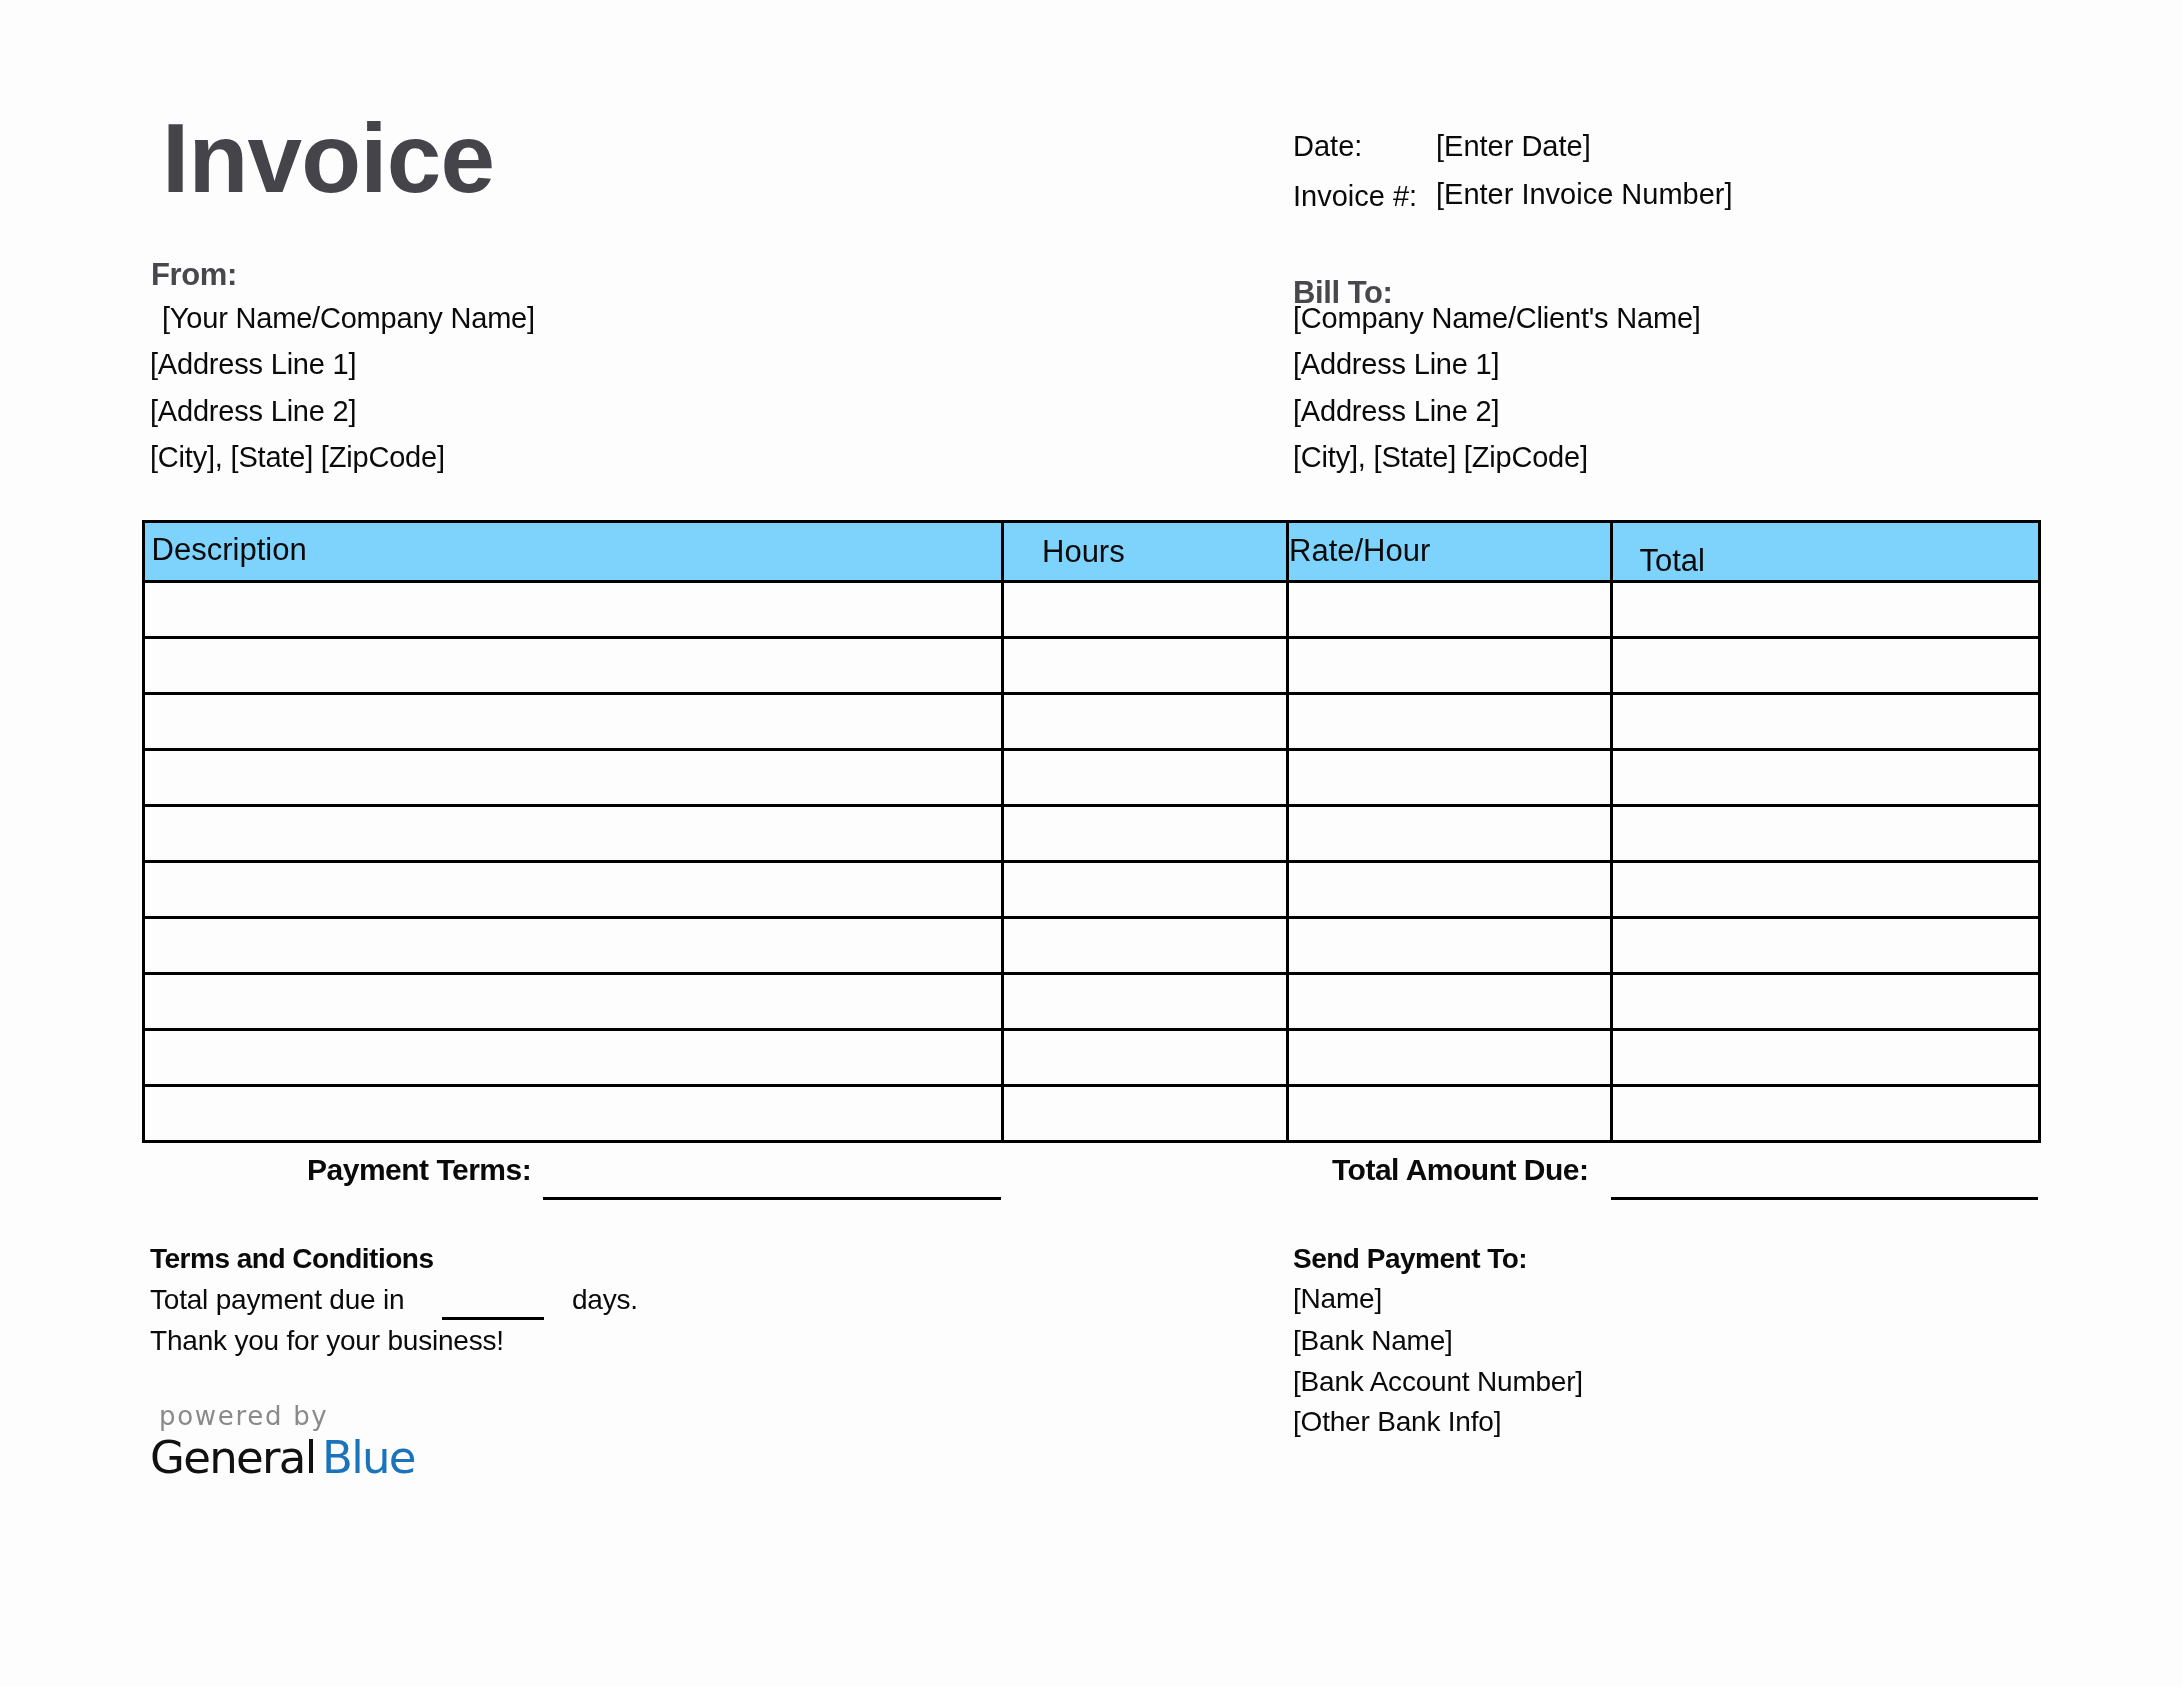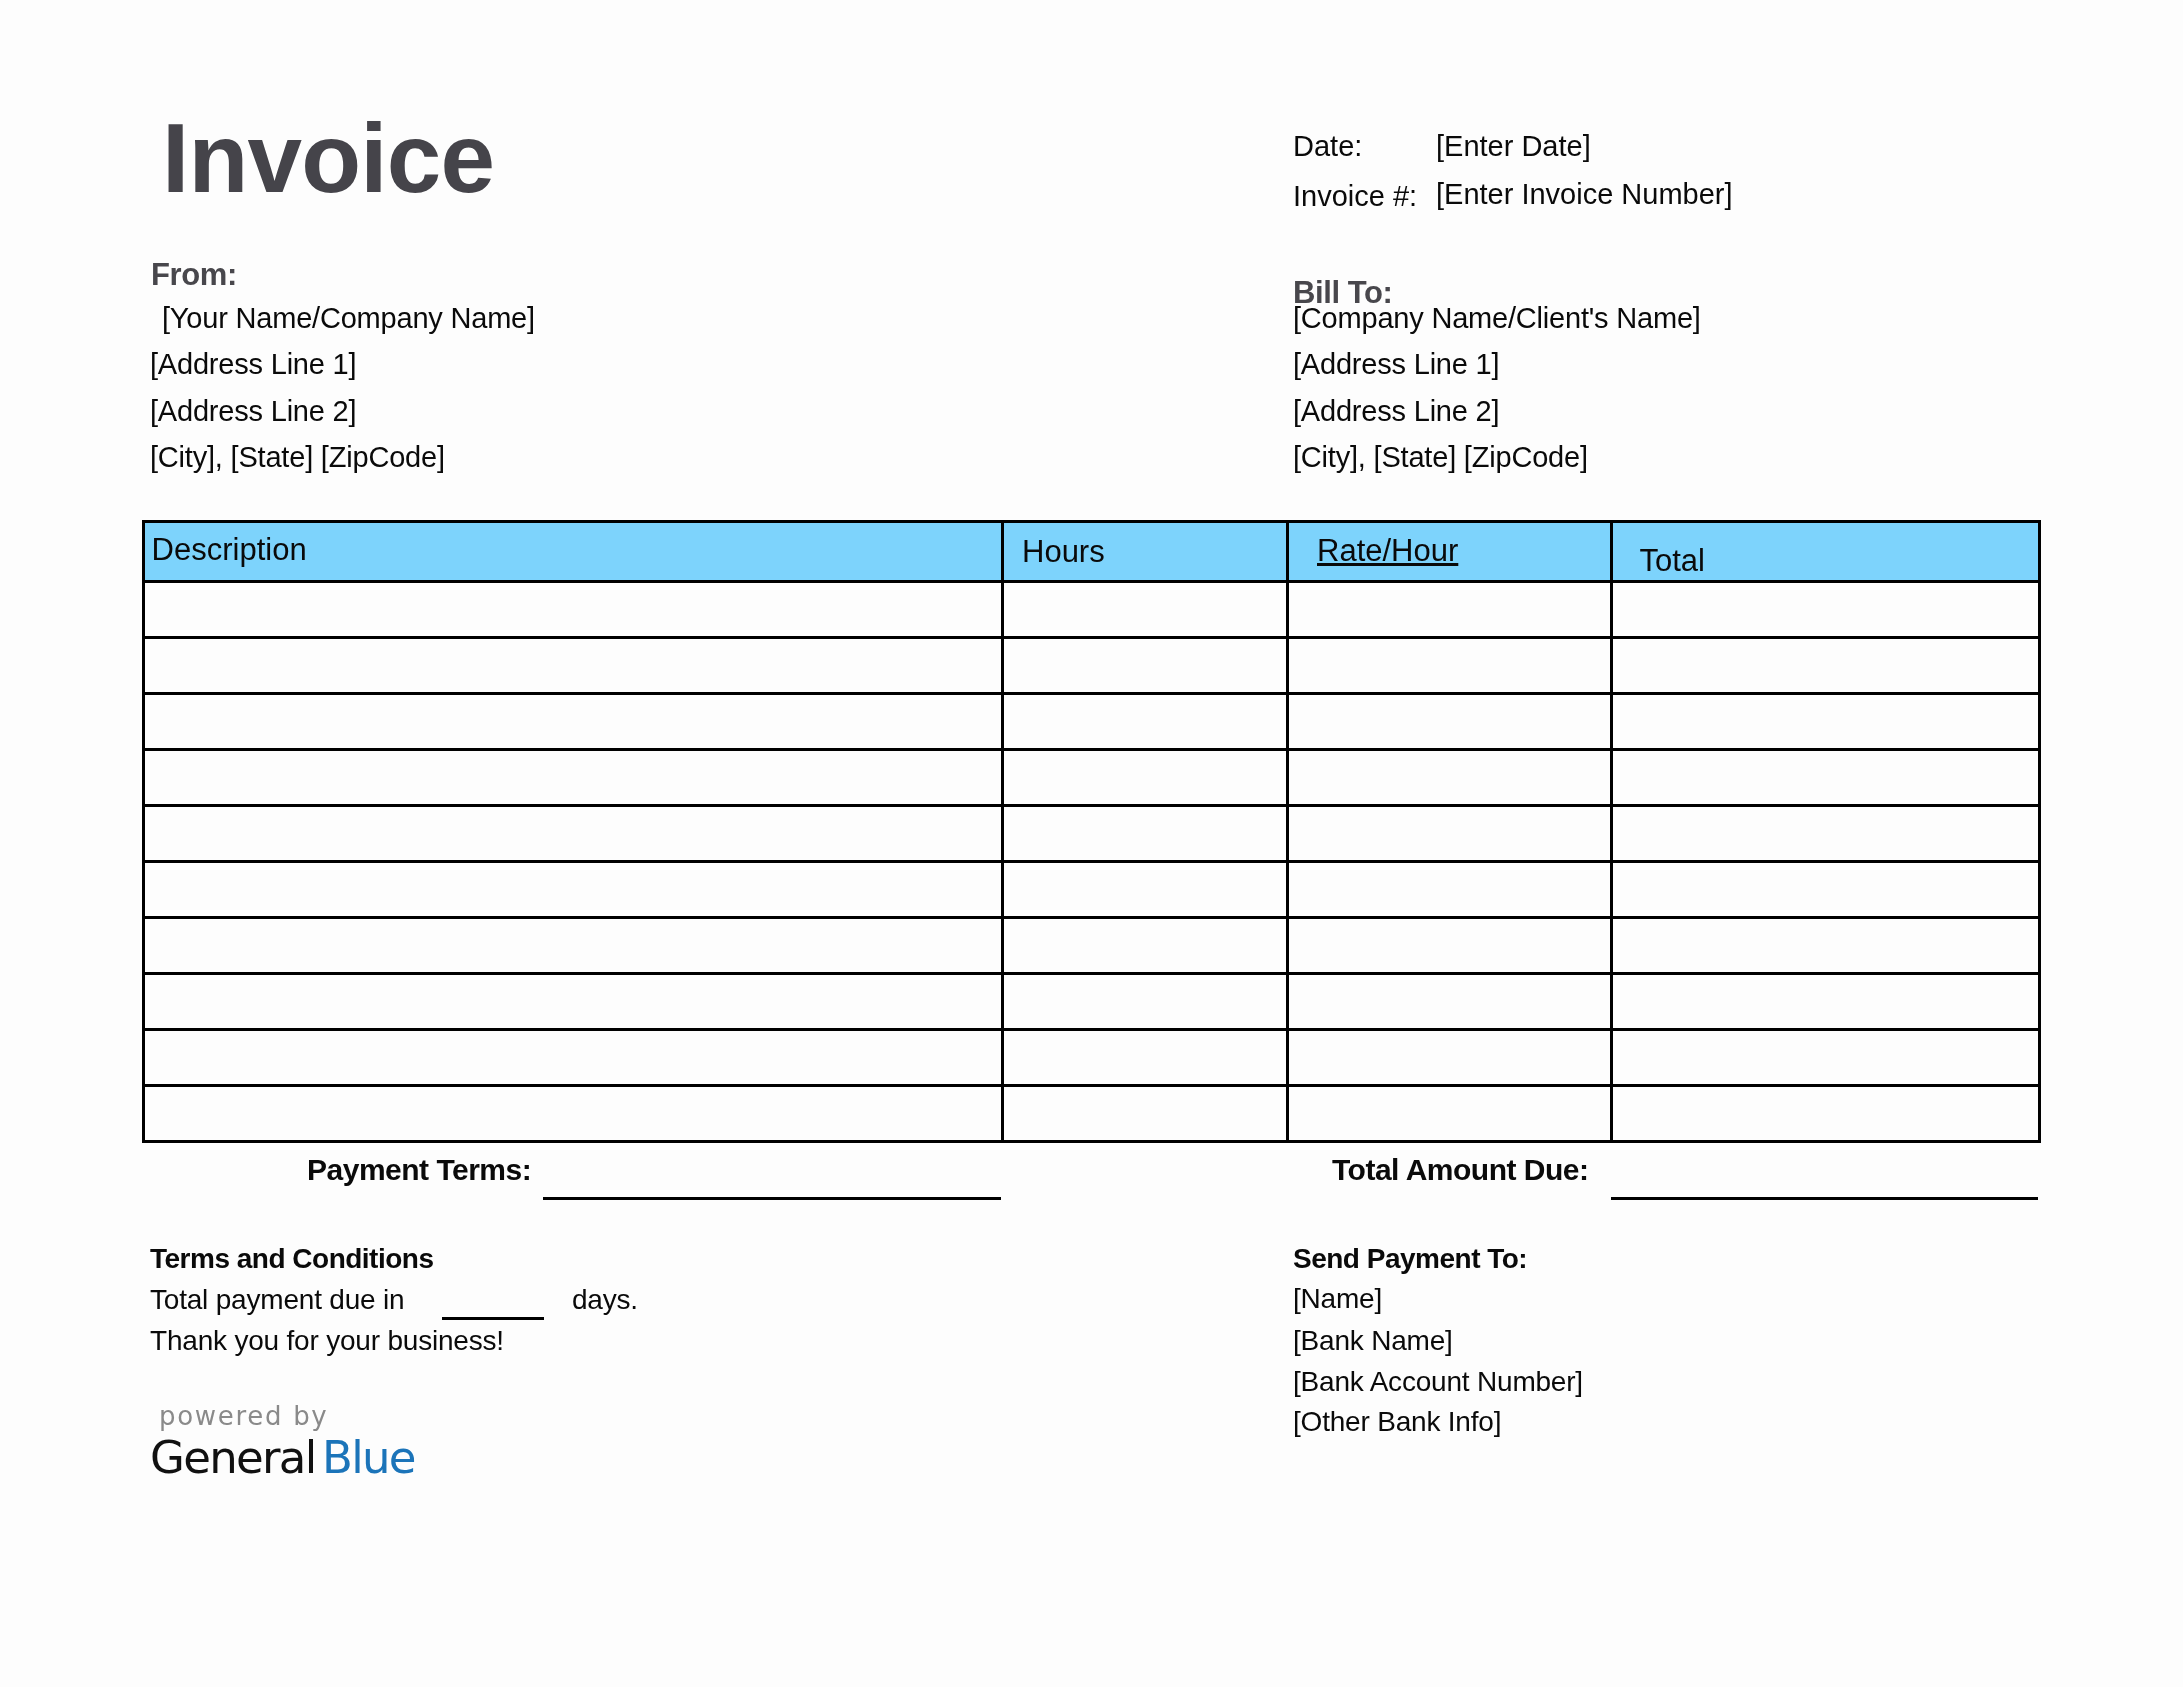--- a/index.html
+++ b/index.html
@@ -73,24 +73,24 @@
     <col style="width:285px">
     <col style="width:324px">
     <col style="width:428px">
   </colgroup>
   <thead>
     <tr>
       <th>
           <span class="hdr" style="padding-left:6.6px; margin-top:-3.3px;">Description</span>
         </th>
       <th>
-          <span class="hdr" style="padding-left:18px; margin-top:0;">Hours</span>
+          <span class="hdr" style="padding-left:38px; margin-top:0;">Hours</span>
         </th>
       <th>
-          <span class="hdr" style="padding-left:28px; margin-top:-1.7px;text-decoration:underline;">Rate/Hour</span>
+          <span class="hdr" style="margin-top:-1.7px;">Rate/Hour</span>
         </th>
       <th>
           <span class="hdr" style="padding-left:26.5px; margin-top:19px;">Total</span>
         </th>
     </tr>
   </thead>
   <tbody>
     <tr>
       <td></td>
       <td></td>

